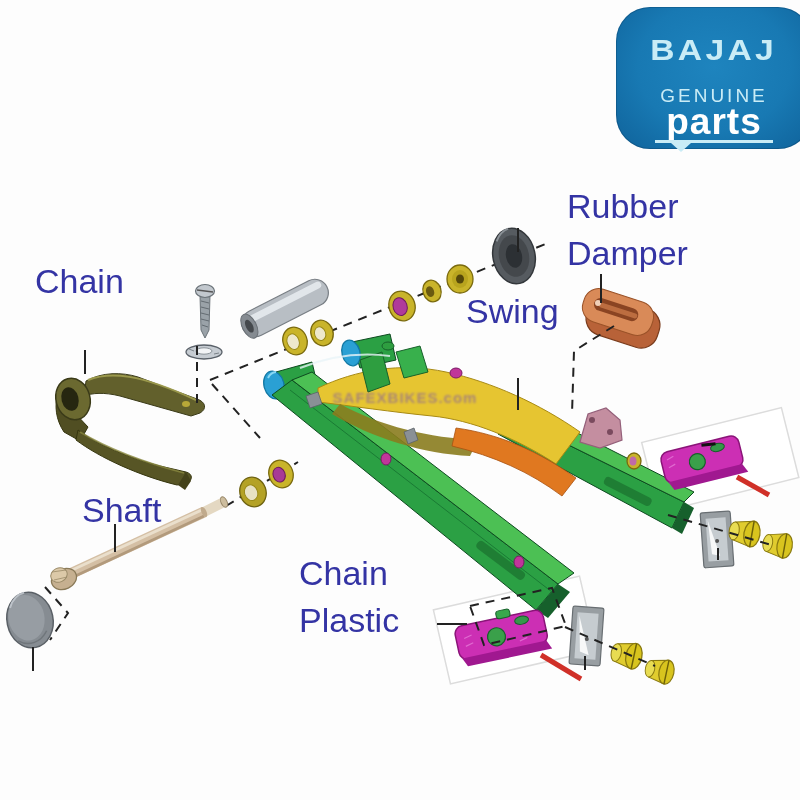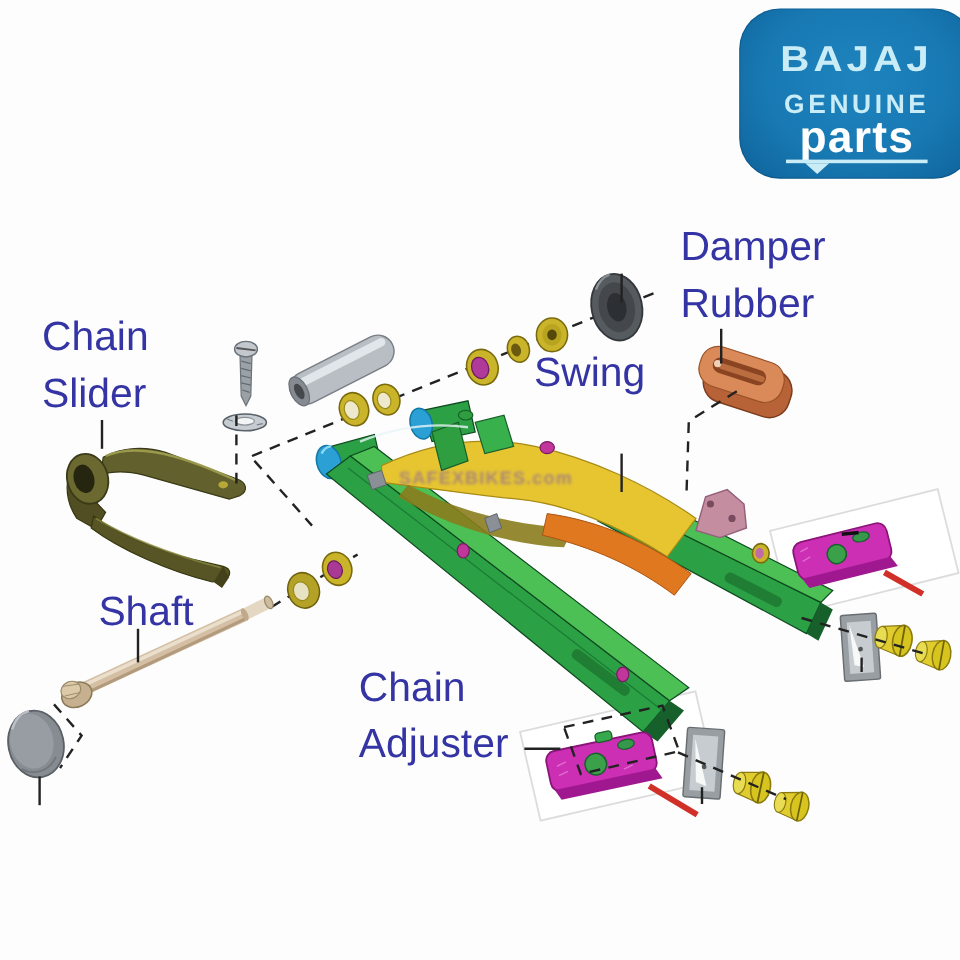--- a/index.html
+++ b/index.html
@@ -27,22 +27,22 @@
     background:radial-gradient(ellipse at 50% 42%, #1e84be 0%, var(--logo-bg,#1879b3) 55%, #0f629a 100%);
     display:flex;flex-direction:column;align-items:center;
     box-shadow:0 0 0 1px rgba(0,40,70,.25) inset;
   }
   .logo-brand{
     margin-top:26px;color:var(--logo-light,#c9ecf6);
     font-size:30px;font-weight:bold;letter-spacing:3px;
     transform:scaleX(1.12);
   }
   .logo-genuine{
-    margin-top:7px;color:var(--logo-light,#c9ecf6);
-    font-size:22px;font-weight:700;letter-spacing:3px;
+    margin-top:18px;color:var(--logo-light,#c9ecf6);
+    font-size:19px;font-weight:400;letter-spacing:3px;
   }
   .logo-parts{
     margin-top:-6px;color:#ffffff;
     font-size:37px;font-weight:bold;letter-spacing:1px;
   }
   .logo-rule{
     position:relative;width:118px;height:3px;margin-top:-3px;
     background:var(--logo-light,#c9ecf6);
   }
   .logo-rule .logo-arrow-icon{
@@ -307,35 +307,34 @@
     <line class="leader" x1="437" y1="624" x2="467" y2="624"></line>
     <line class="leader" x1="33" y1="647" x2="33" y2="671"></line>
     <line class="leader" x1="518" y1="228" x2="518" y2="252"></line>
     <line class="leader" x1="718" y1="548" x2="718" y2="560"></line>
     <line class="leader" x1="585" y1="656" x2="585" y2="670"></line>
   </g>
 </svg>
 
 <div class="part-label" style="left:35px;top:258px;">
   <span>Chain</span>
-  <span>Slider</span>
 </div>
 <div class="part-label" style="left:567px;top:183px;">
+  <span>Rubber</span>
   <span>Damper</span>
-  <span>Rubber</span>
-</div>
-<div class="part-label" style="left:445px;top:288px;">
+</div>
+<div class="part-label" style="left:466px;top:288px;">
   <span>Swing</span>
 </div>
 <div class="part-label" style="left:82px;top:487px;">
   <span>Shaft</span>
 </div>
 <div class="part-label" style="left:299px;top:550px;">
   <span>Chain</span>
-  <span>Adjuster</span>
+  <span>Plastic</span>
 </div>
 <div class="part-label" style="left:8px;top:669px;">
 </div>
 
 <div class="bajaj-logo">
   <div class="logo-brand">BAJAJ</div>
   <div class="logo-genuine">GENUINE</div>
   <div class="logo-parts">parts</div>
   <div class="logo-rule">
     <div class="logo-arrow-icon"></div>

